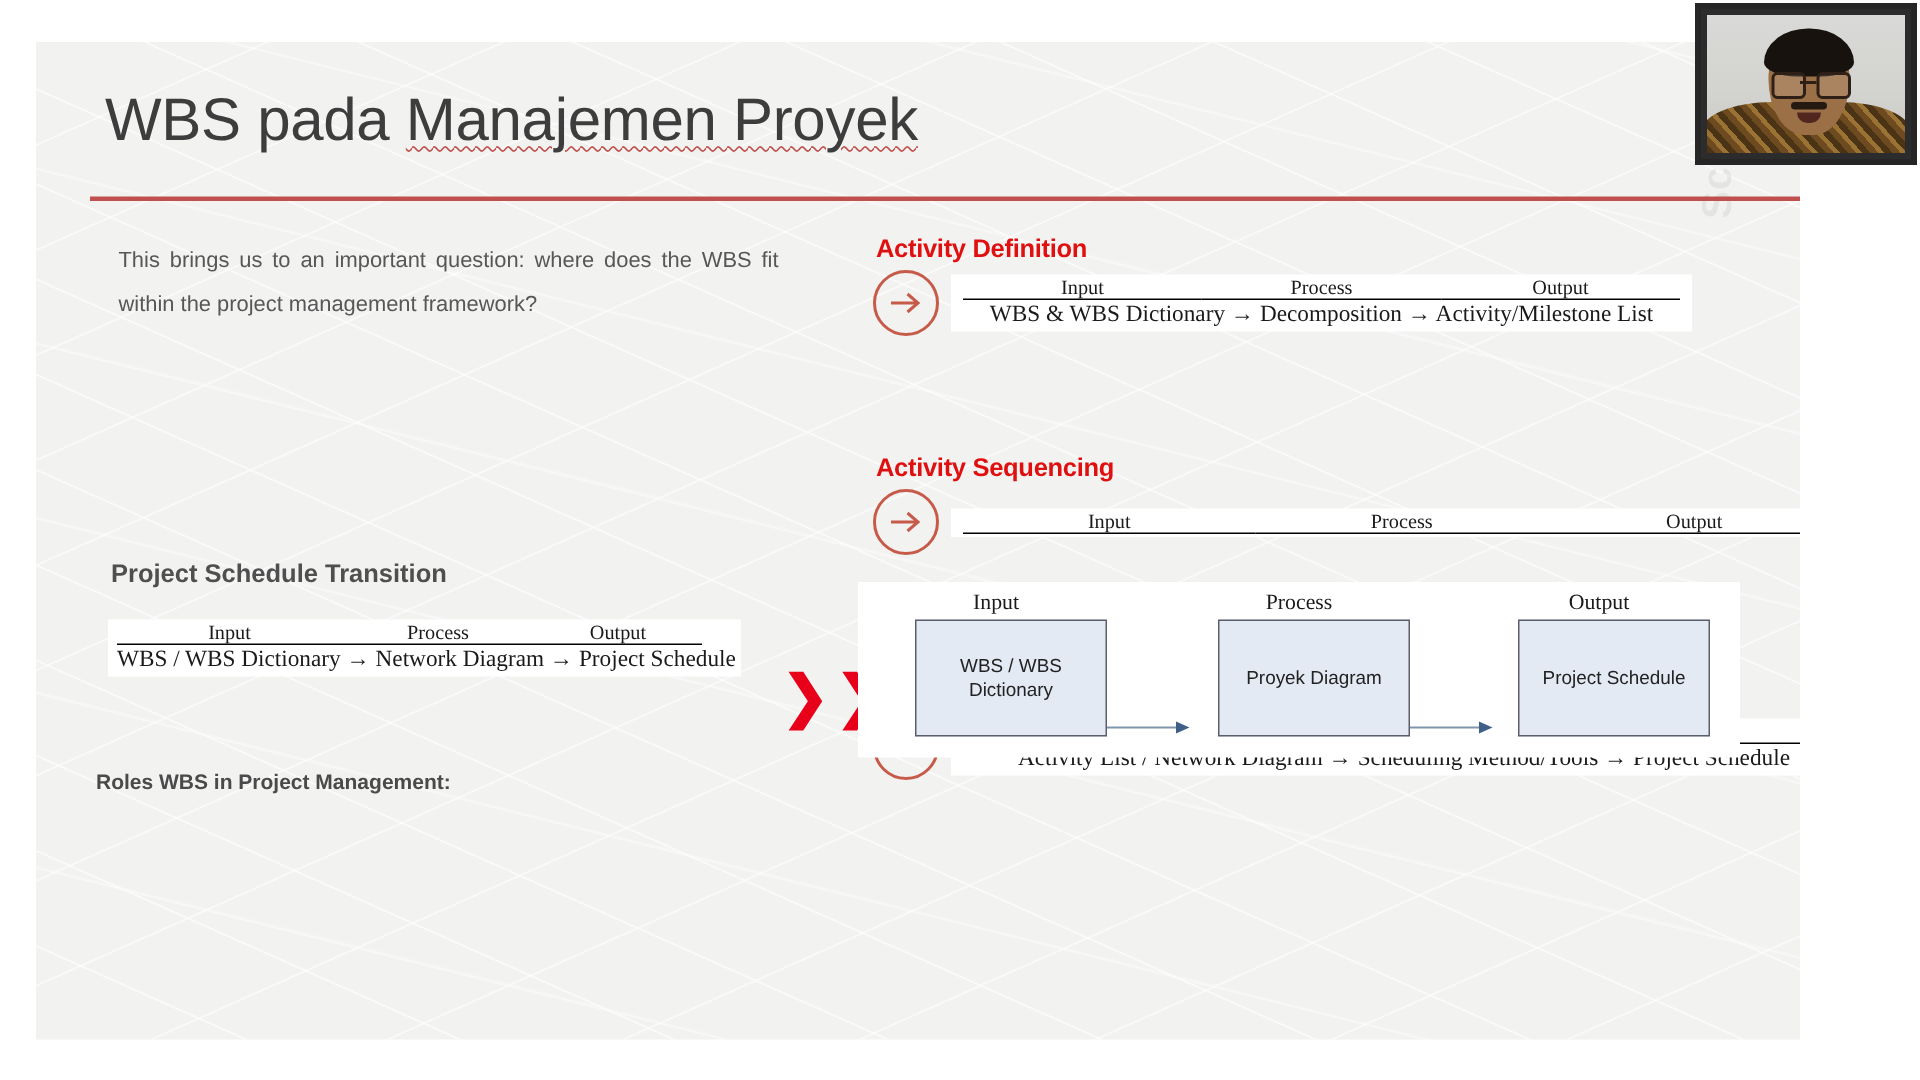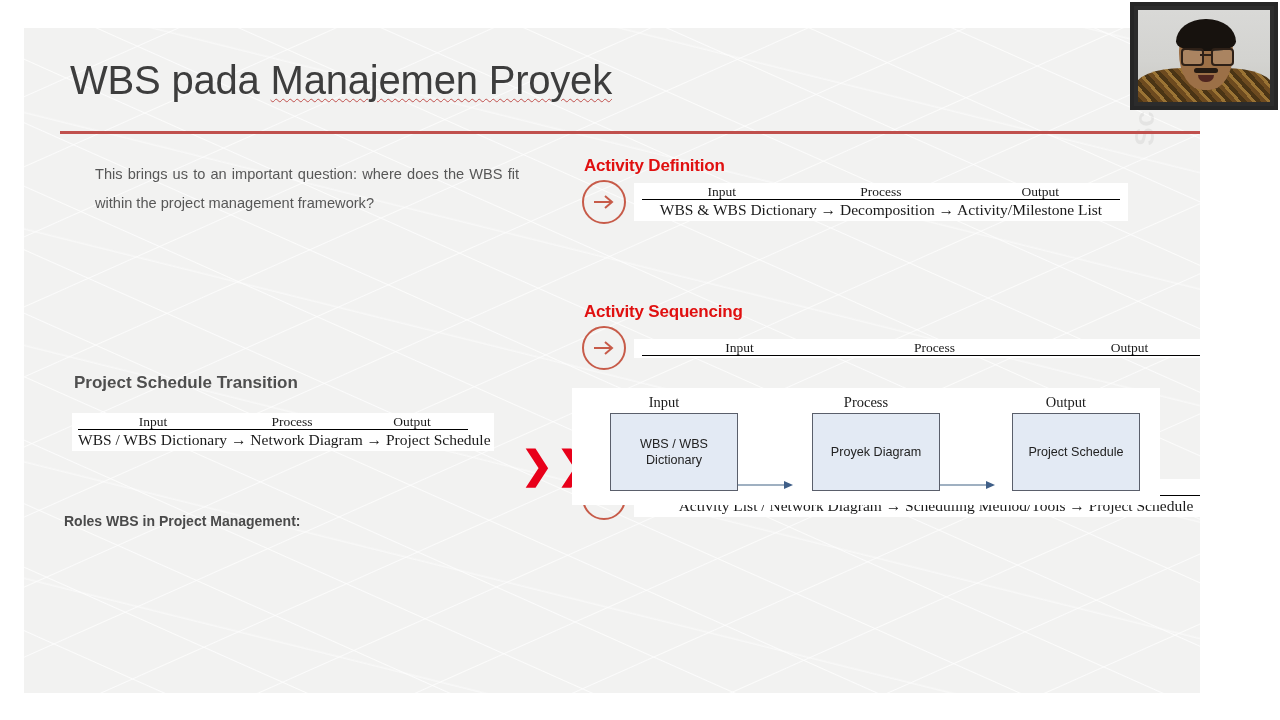--- a/index.html
+++ b/index.html
@@ -72,21 +72,21 @@
     position: absolute;
     left: 55px;
     top: 132px;
     width: 440px;
   }
   .body-para {
     font-size: 14.6px;
     line-height: 29px;
     color: #575757;
     text-align: justify;
-    margin: 0 0 20px 16px;
+    margin: 0 0 20px 0;
   }
   #heading-transition {
     position: absolute;
     left: 50px;
     top: 345px;
     font-size: 17px;
     font-weight: bold;
     color: #4f4f4f;
   }
 

